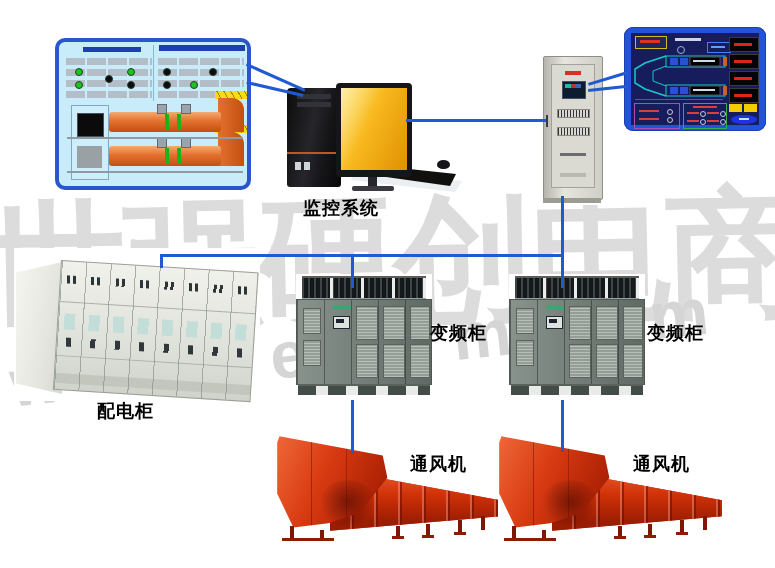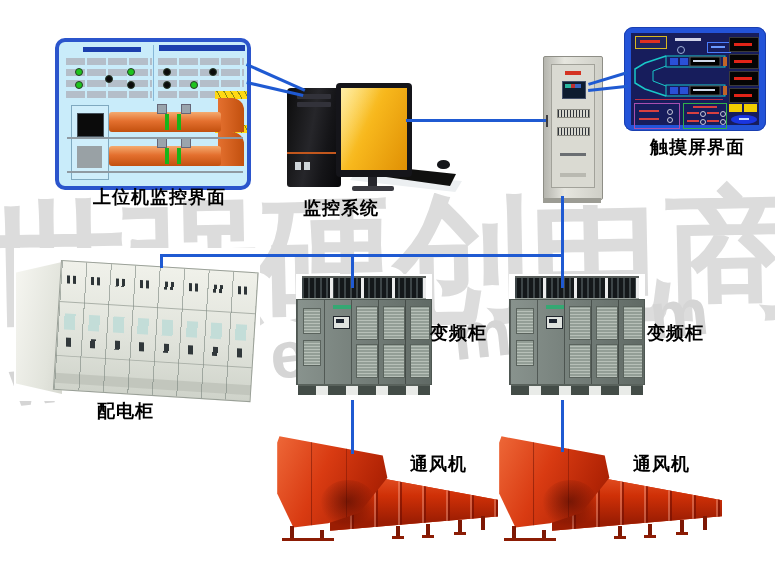--- a/index.html
+++ b/index.html
@@ -213,21 +213,20 @@
     <i class="valve" style="left:122px;top:62px;"></i>
     <i class="valve" style="left:98px;top:96px;"></i>
     <i class="valve" style="left:122px;top:96px;"></i>
     <i class="gate" style="left:106px;top:72px;"></i>
     <i class="gate" style="left:118px;top:72px;"></i>
     <i class="gate" style="left:106px;top:106px;"></i>
     <i class="gate" style="left:118px;top:106px;"></i>
     <div class="rail" style="top:95px;"></div>
     <div class="rail" style="top:129px;"></div>
   </div>
-  <div class="lbl" style="left:93px;top:185px;">上位机监控界面</div>
 
   <div class="abs pc-box photo-rel">
     <div class="tower photo-rel">
       <div class="tw-drive" style="top:6px;"></div>
       <div class="tw-drive" style="top:14px;"></div>
       <div class="tw-stripe"></div>
       <i class="tw-chip" style="left:8px;top:74px;"></i>
       <i class="tw-chip" style="left:17px;top:74px;"></i>
     </div>
     <div class="tray"></div>
@@ -298,21 +297,20 @@
         <i class="rdot" style="left:16px;top:7px;"></i>
         <i class="rdot" style="left:36px;top:7px;"></i>
         <i class="rdot" style="left:16px;top:15px;"></i>
         <i class="rdot" style="left:36px;top:15px;"></i>
       </div>
       <div class="ts-y" style="left:98px;"></div>
       <div class="ts-y" style="left:113px;"></div>
       <div class="ts-oval"></div>
     </div>
   </div>
-  <div class="lbl" style="left:650px;top:135px;">触摸屏界面</div>
 
   <div class="abs dist-box photo-rel">
     <div class="dist-side"></div>
     <div class="dist-front"></div>
   </div>
   <div class="lbl" style="left:97px;top:399px;">配电柜</div>
 
   <div class="abs vfd-box vfd1 photo-rel">
     <div class="vfd-vents"></div>
     <div class="vfd-body photo-rel">

